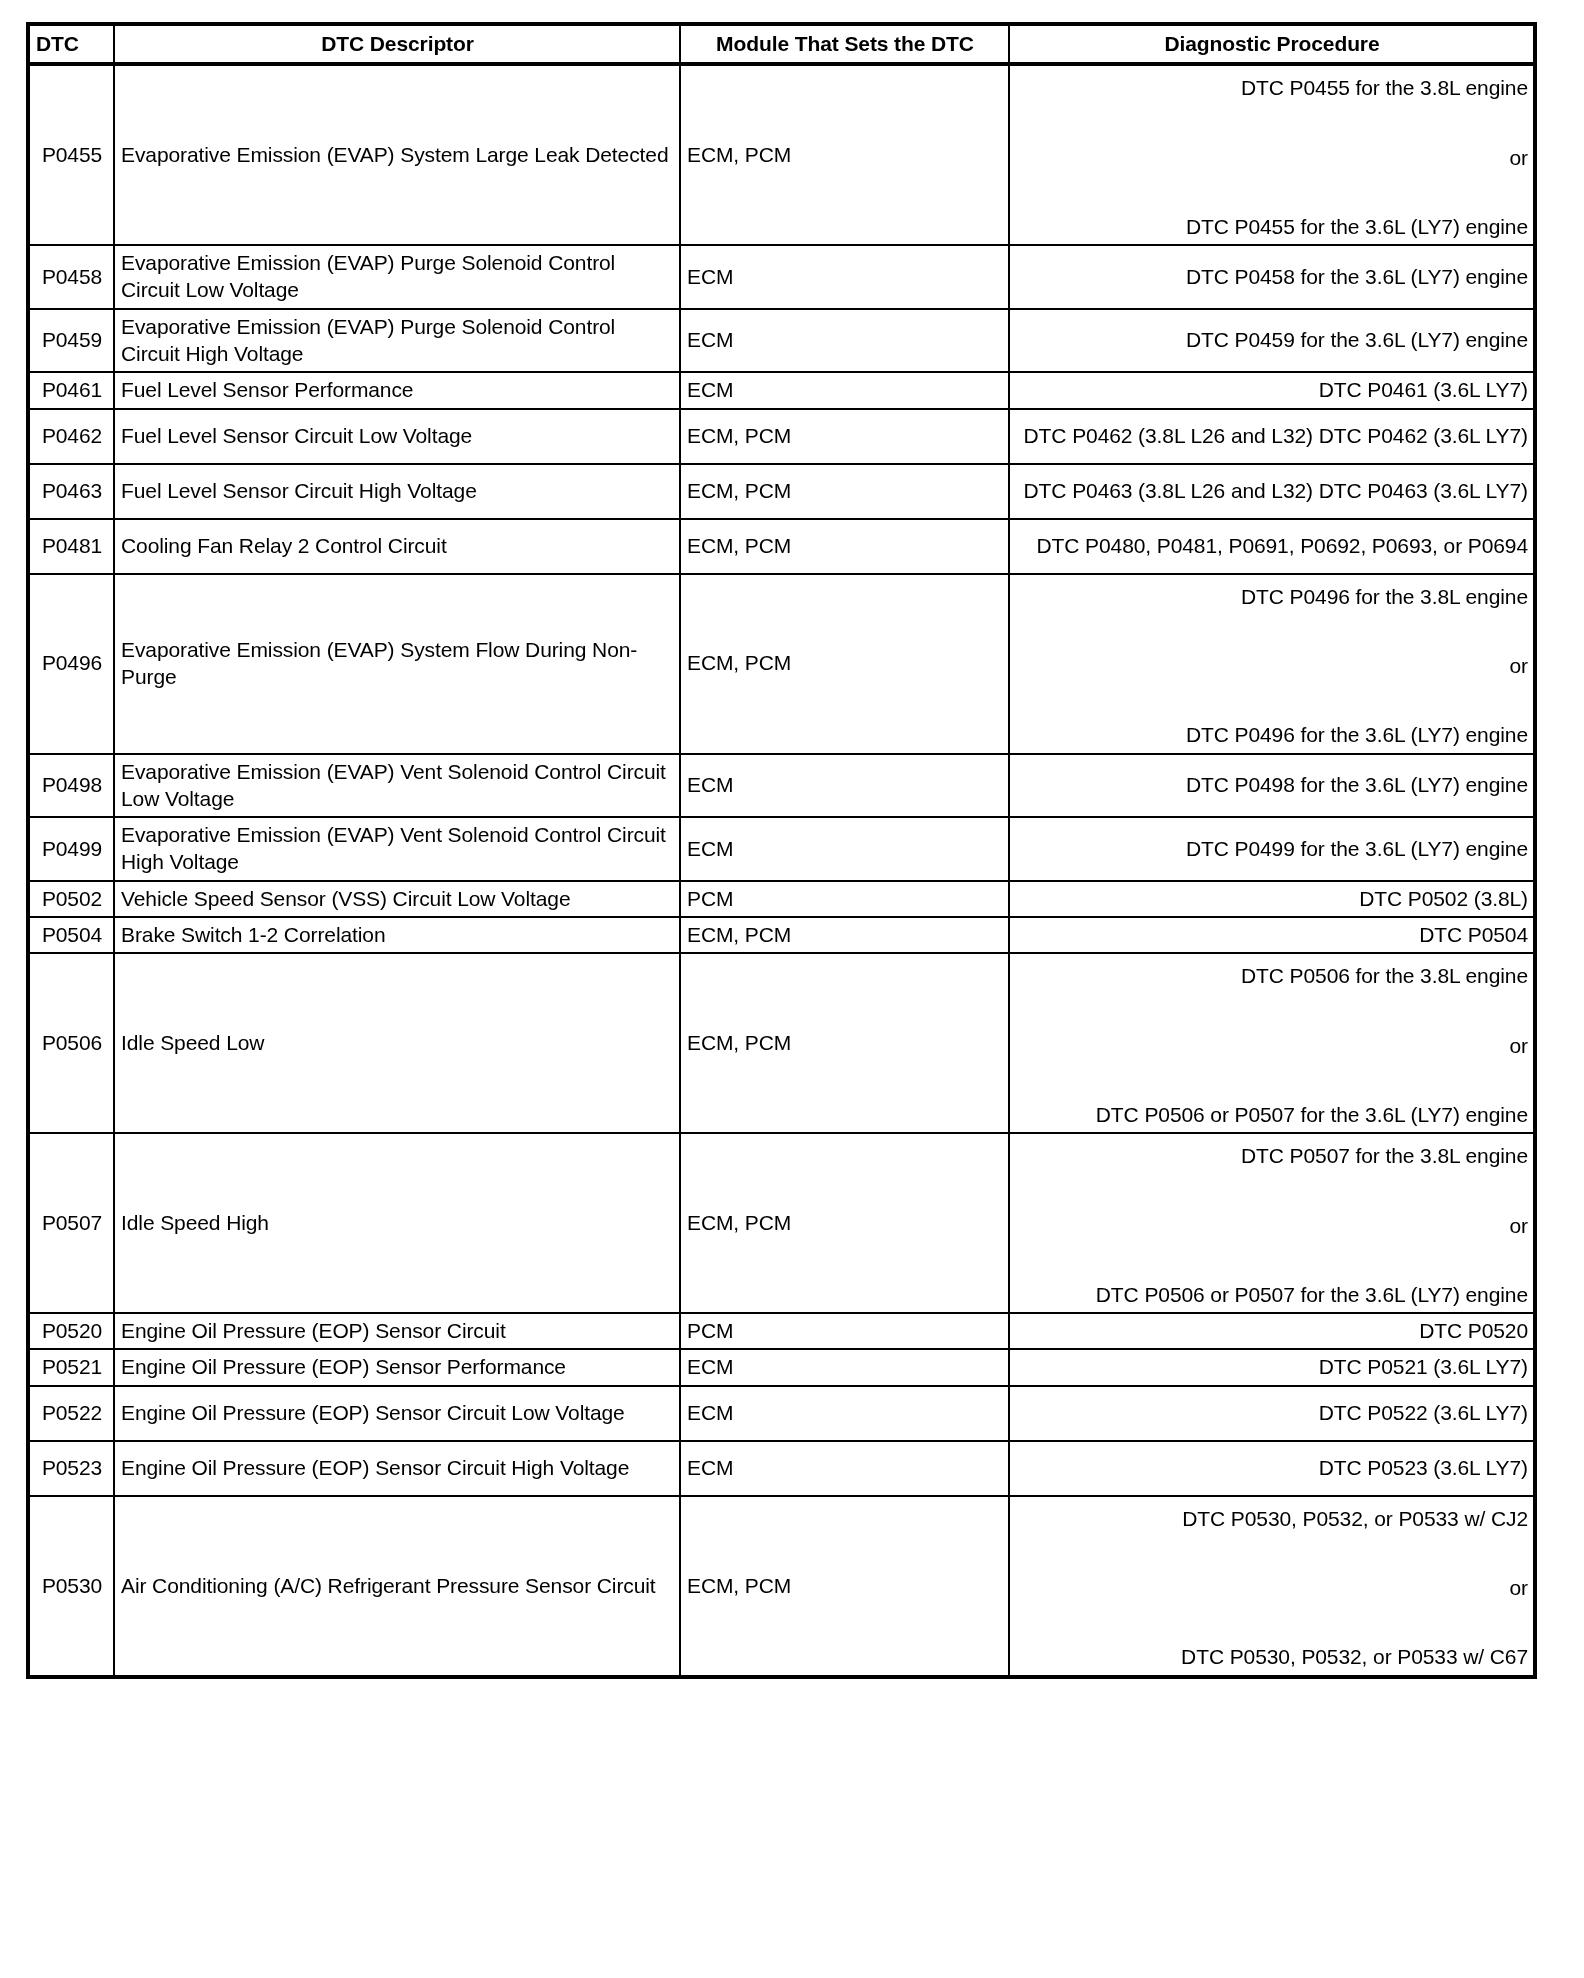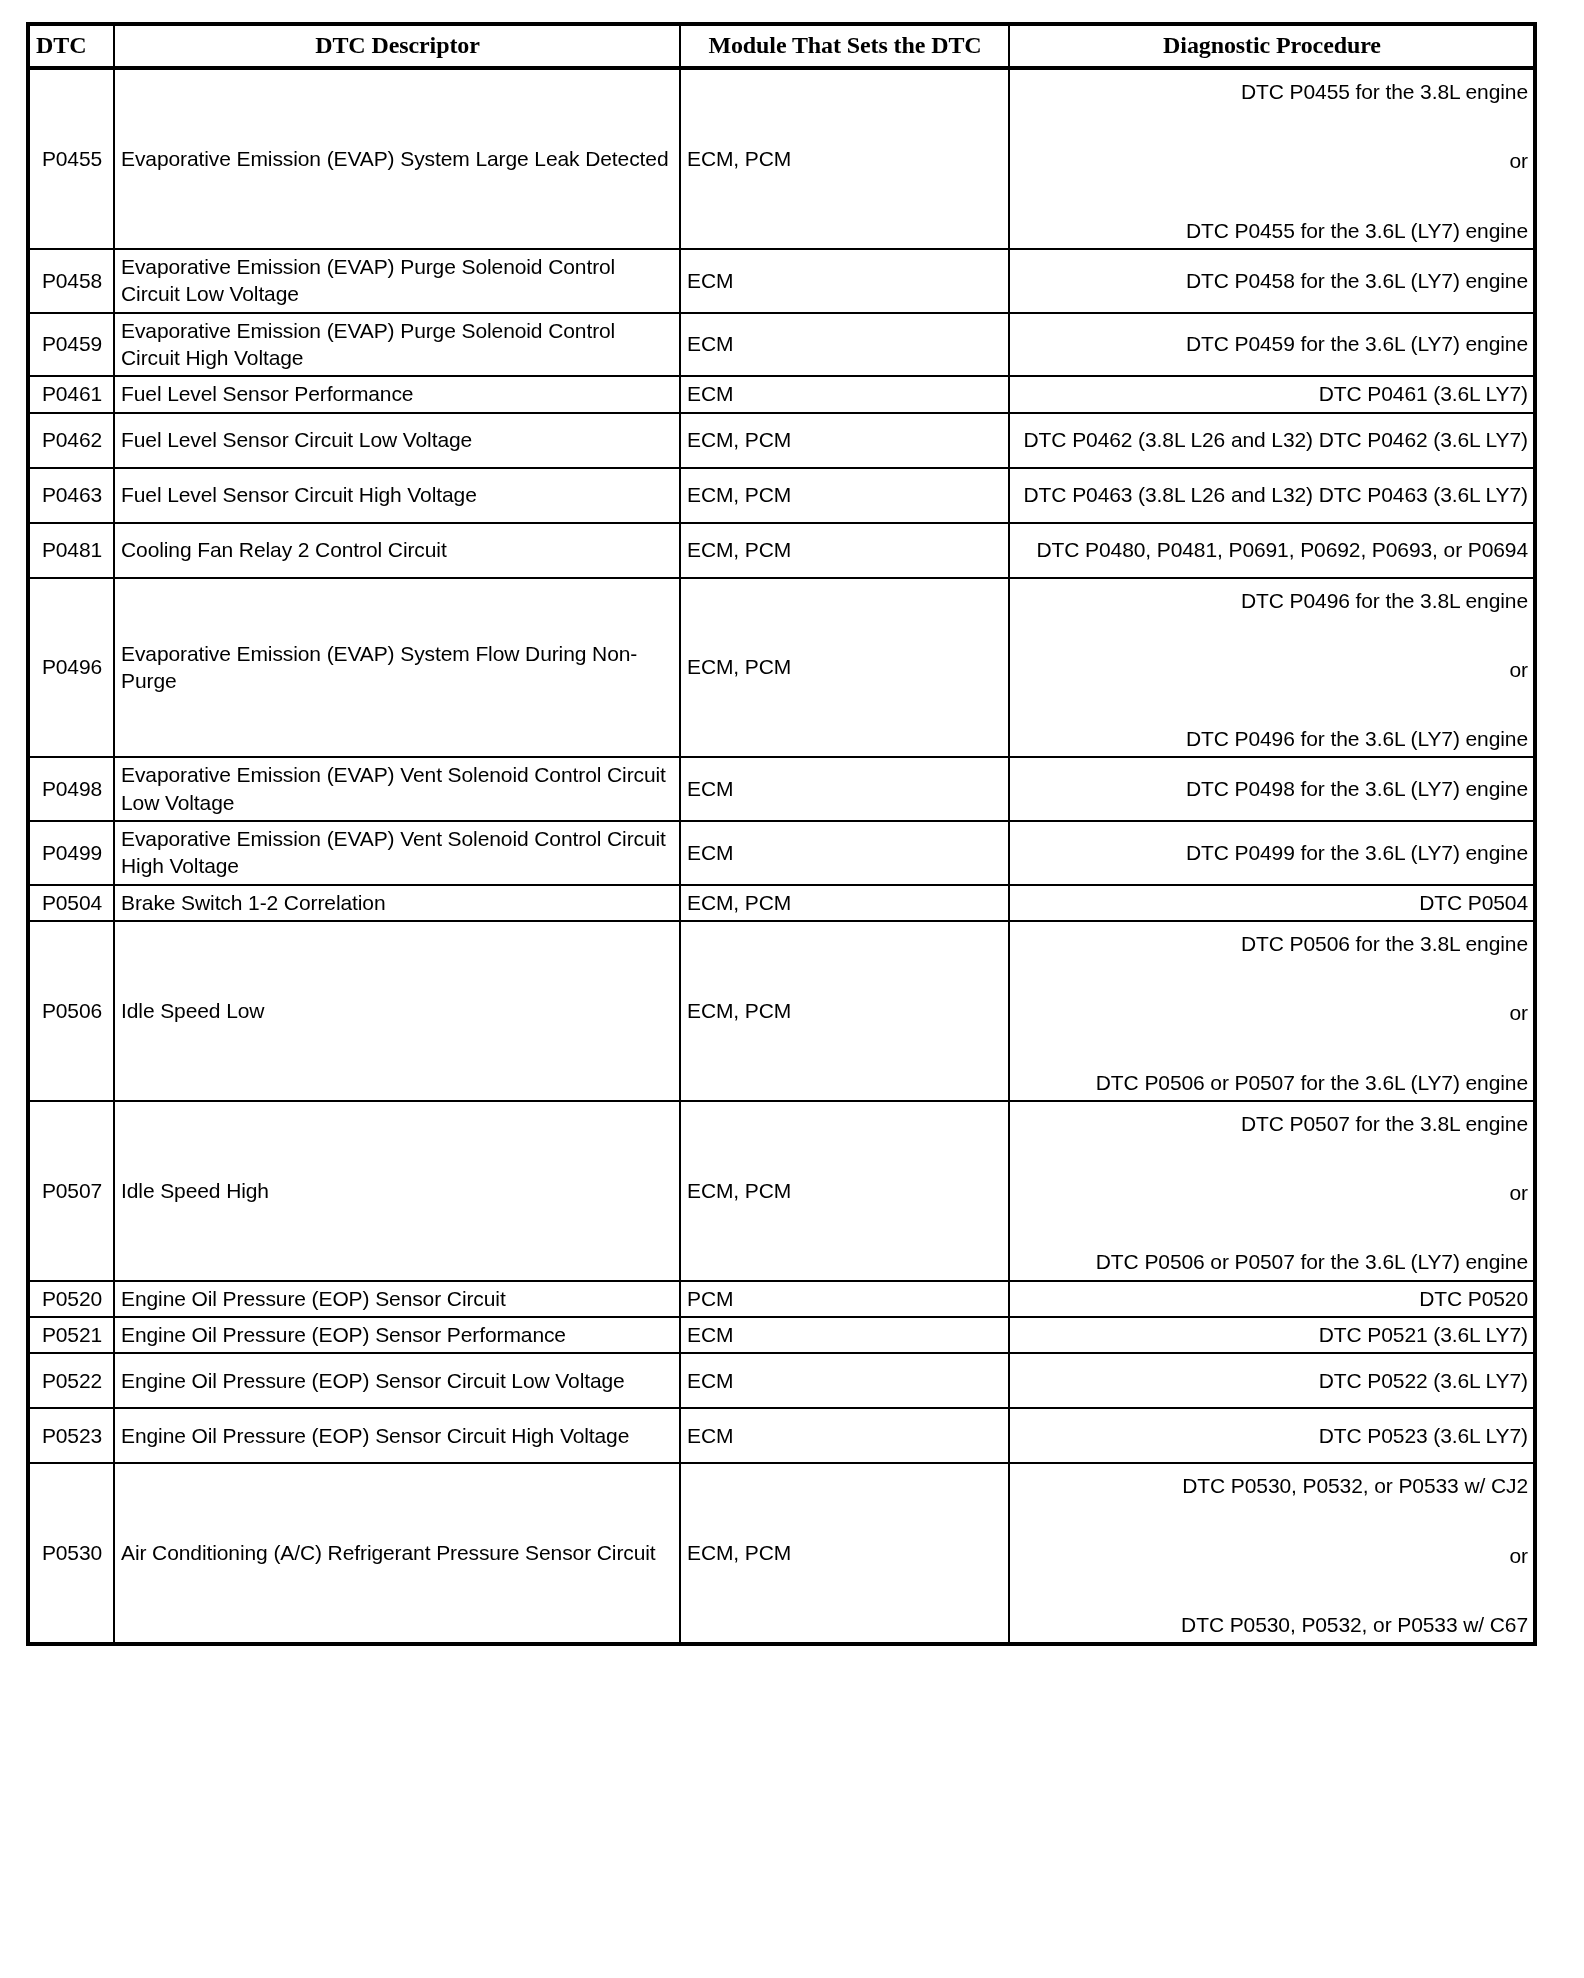--- a/index.html
+++ b/index.html
@@ -37,26 +37,25 @@
     border: 2px solid #000;
     vertical-align: middle;
     padding: 3px 5px 4px 6px;
     font-size: 21px;
     line-height: 1.30;
     letter-spacing: -0.1px;
     box-sizing: border-box;
   }
   table.dtc-table thead th {
     font-weight: bold;
-    font-size: 24px;
+    font-size: 21px;
     text-align: center;
     padding-top: 4px;
     padding-bottom: 5px;
     border-bottom: 4px solid #000;
-    font-family: Liberation Serif, serif;
   }
   table.dtc-table thead th.left-align {
     text-align: left;
   }
   table.dtc-table td.dtc-code {
     text-align: center;
     white-space: nowrap;
   }
   table.dtc-table td.proc-cell {
     vertical-align: top;
@@ -174,20 +173,28 @@
         </tr>
         <tr style="height: 55px;">
           <td class="dtc-code">P0499</td>
           <td>Evaporative Emission (EVAP) Vent Solenoid Control Circuit High Voltage</td>
           <td>ECM</td>
           <td class="proc-cell mid">
             <span class="proc-block">DTC P0499 for the 3.6L (LY7) engine</span>
           </td>
         </tr>
         <tr style="height: 32px;">
+          <td class="dtc-code">P0502</td>
+          <td>Vehicle Speed Sensor (VSS) Circuit Low Voltage</td>
+          <td>PCM</td>
+          <td class="proc-cell mid">
+            <span class="proc-block">DTC P0502 (3.8L)</span>
+          </td>
+        </tr>
+        <tr style="height: 32px;">
           <td class="dtc-code">P0504</td>
           <td>Brake Switch 1-2 Correlation</td>
           <td>ECM, PCM</td>
           <td class="proc-cell mid">
             <span class="proc-block">DTC P0504</span>
           </td>
         </tr>
         <tr style="height: 150px;">
           <td class="dtc-code">P0506</td>
           <td>Idle Speed Low</td>

